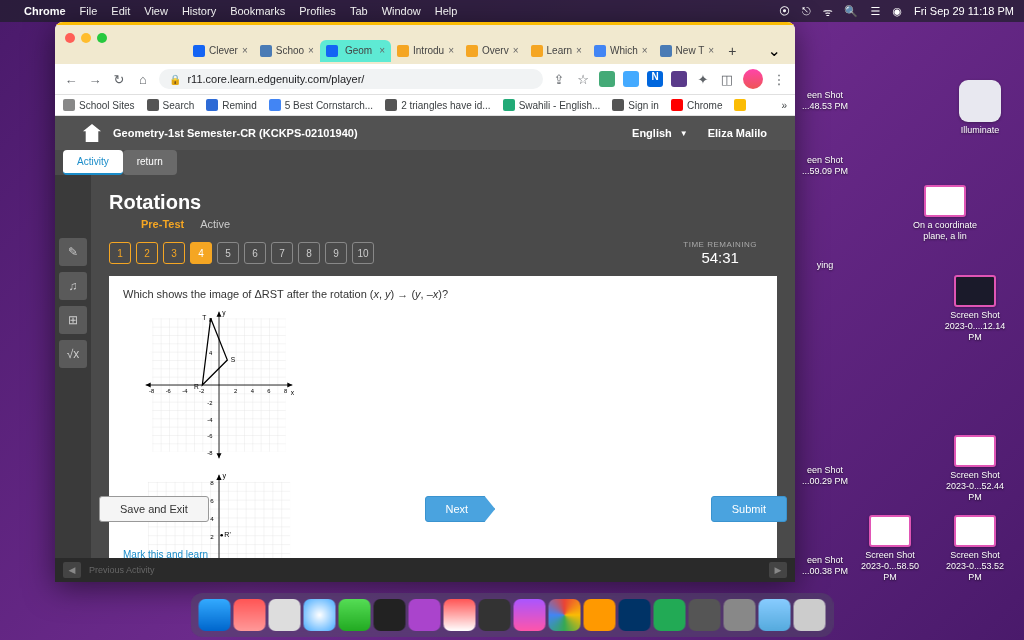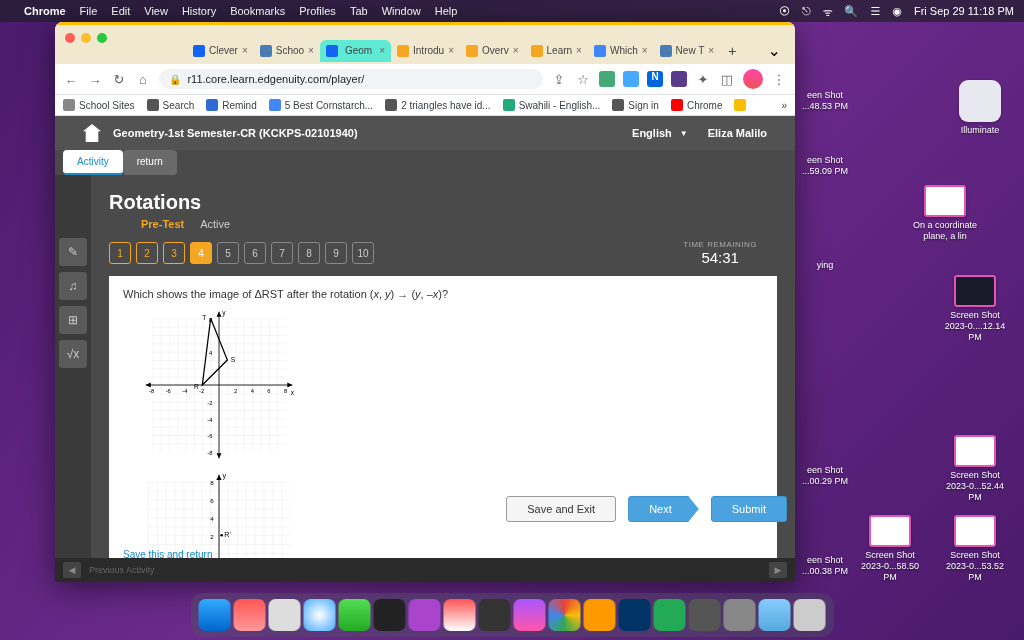--- a/index.html
+++ b/index.html
@@ -71,21 +71,21 @@
 .question::-webkit-scrollbar { width: 8px; }
 .question::-webkit-scrollbar-thumb { background: #bbb; border-radius: 4px; }
 .qtext { font-size: 11px; color: #333; margin-bottom: 10px; }
 .qtext i { font-style: italic; }
 
 .graph { position: relative; width: 160px; height: 150px; margin: 4px 0 8px 16px; }
 .graph svg { width: 100%; height: 100%; }
 
 .mark-link { color: #1a8cc9; font-size: 10px; text-decoration: underline; position: absolute; bottom: 6px; left: 14px; }
 
-.btnbar { position: absolute; bottom: 28px; left: 0; right: 0; display: flex; justify-content: flex-end; gap: 12px; padding: 8px; }
+.btnbar { position: absolute; bottom: 28px; left: 0; right: 0; display: flex; justify-content: space-between; gap: 12px; padding: 8px; }
 .btn { padding: 6px 20px; font-size: 11px; border-radius: 3px; border: 1px solid #999; background: #f5f5f5; color: #333; cursor: pointer; }
 .btn.next { background: #4aa3df; color: #fff; border-color: #3a93cf; position: relative; padding-right: 26px; clip-path: polygon(0 0, 85% 0, 100% 50%, 85% 100%, 0 100%); }
 .btn.submit { background: #4aa3df; color: #fff; border-color: #3a93cf; }
 
 .edg-foot { height: 24px; background: #2a2a2a; display: flex; align-items: center; padding: 0 8px; }
 .edg-foot .arr { width: 18px; height: 16px; background: #444; color: #888; display: flex; align-items: center; justify-content: center; font-size: 9px; border-radius: 2px; }
 .edg-foot .arr.r { margin-left: auto; }
 .edg-foot .pa { color: #666; font-size: 9px; margin-left: 8px; }
 
 
@@ -337,21 +337,21 @@
               <text x="4" y="-84" font-size="8">y</text>
               <text x="-10" y="-76" font-size="7">8</text>
                 <text x="-10" y="-56" font-size="7">6</text>
                 <text x="-10" y="-36" font-size="7">4</text>
                 <text x="-10" y="-16" font-size="7">2</text>
               <text x="6" y="-18" font-size="8">R'</text>
               <circle cx="3" cy="-20" r="1.5" fill="#000"></circle>
             </svg>
           </div>
 
-          <a class="mark-link">Save this and return</a>
+          <a class="mark-link">Mark this and learn</a>
         </div>
 
         <div class="btnbar">
           <button class="btn">Save and Exit</button>
           <button class="btn next">Next</button>
           <button class="btn submit">Submit</button>
         </div>
       </div>
     </div>
 

